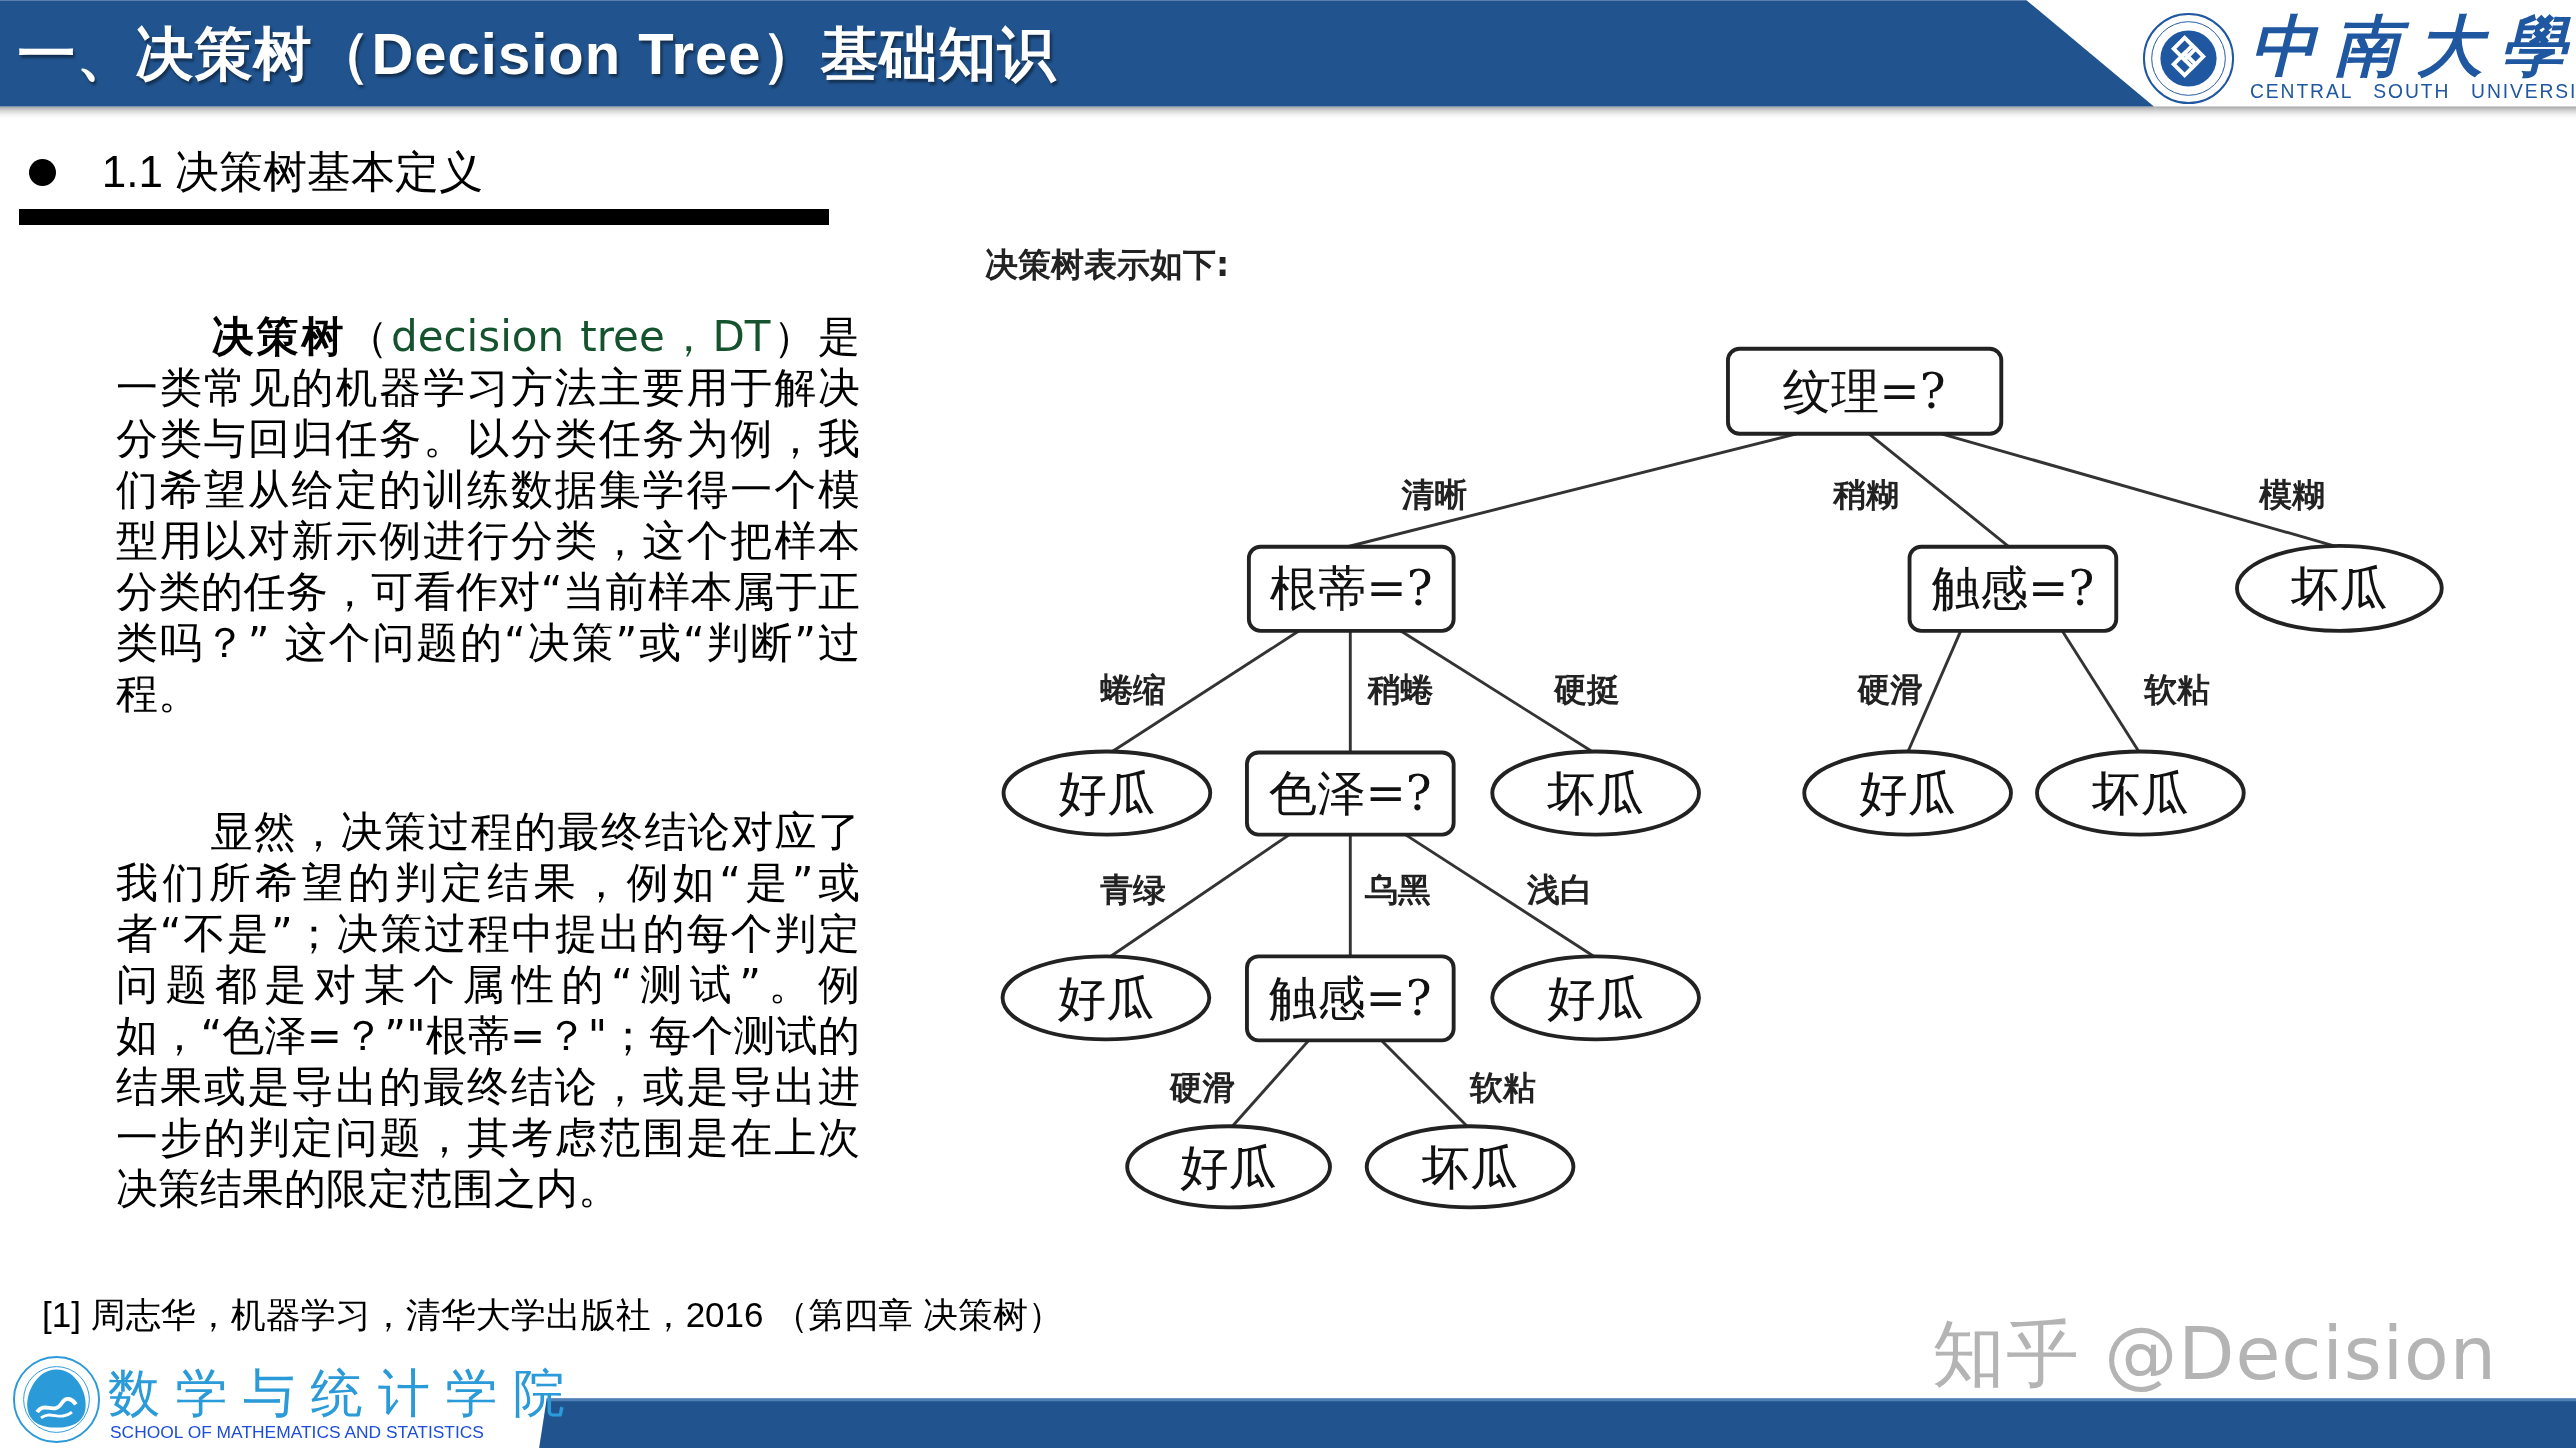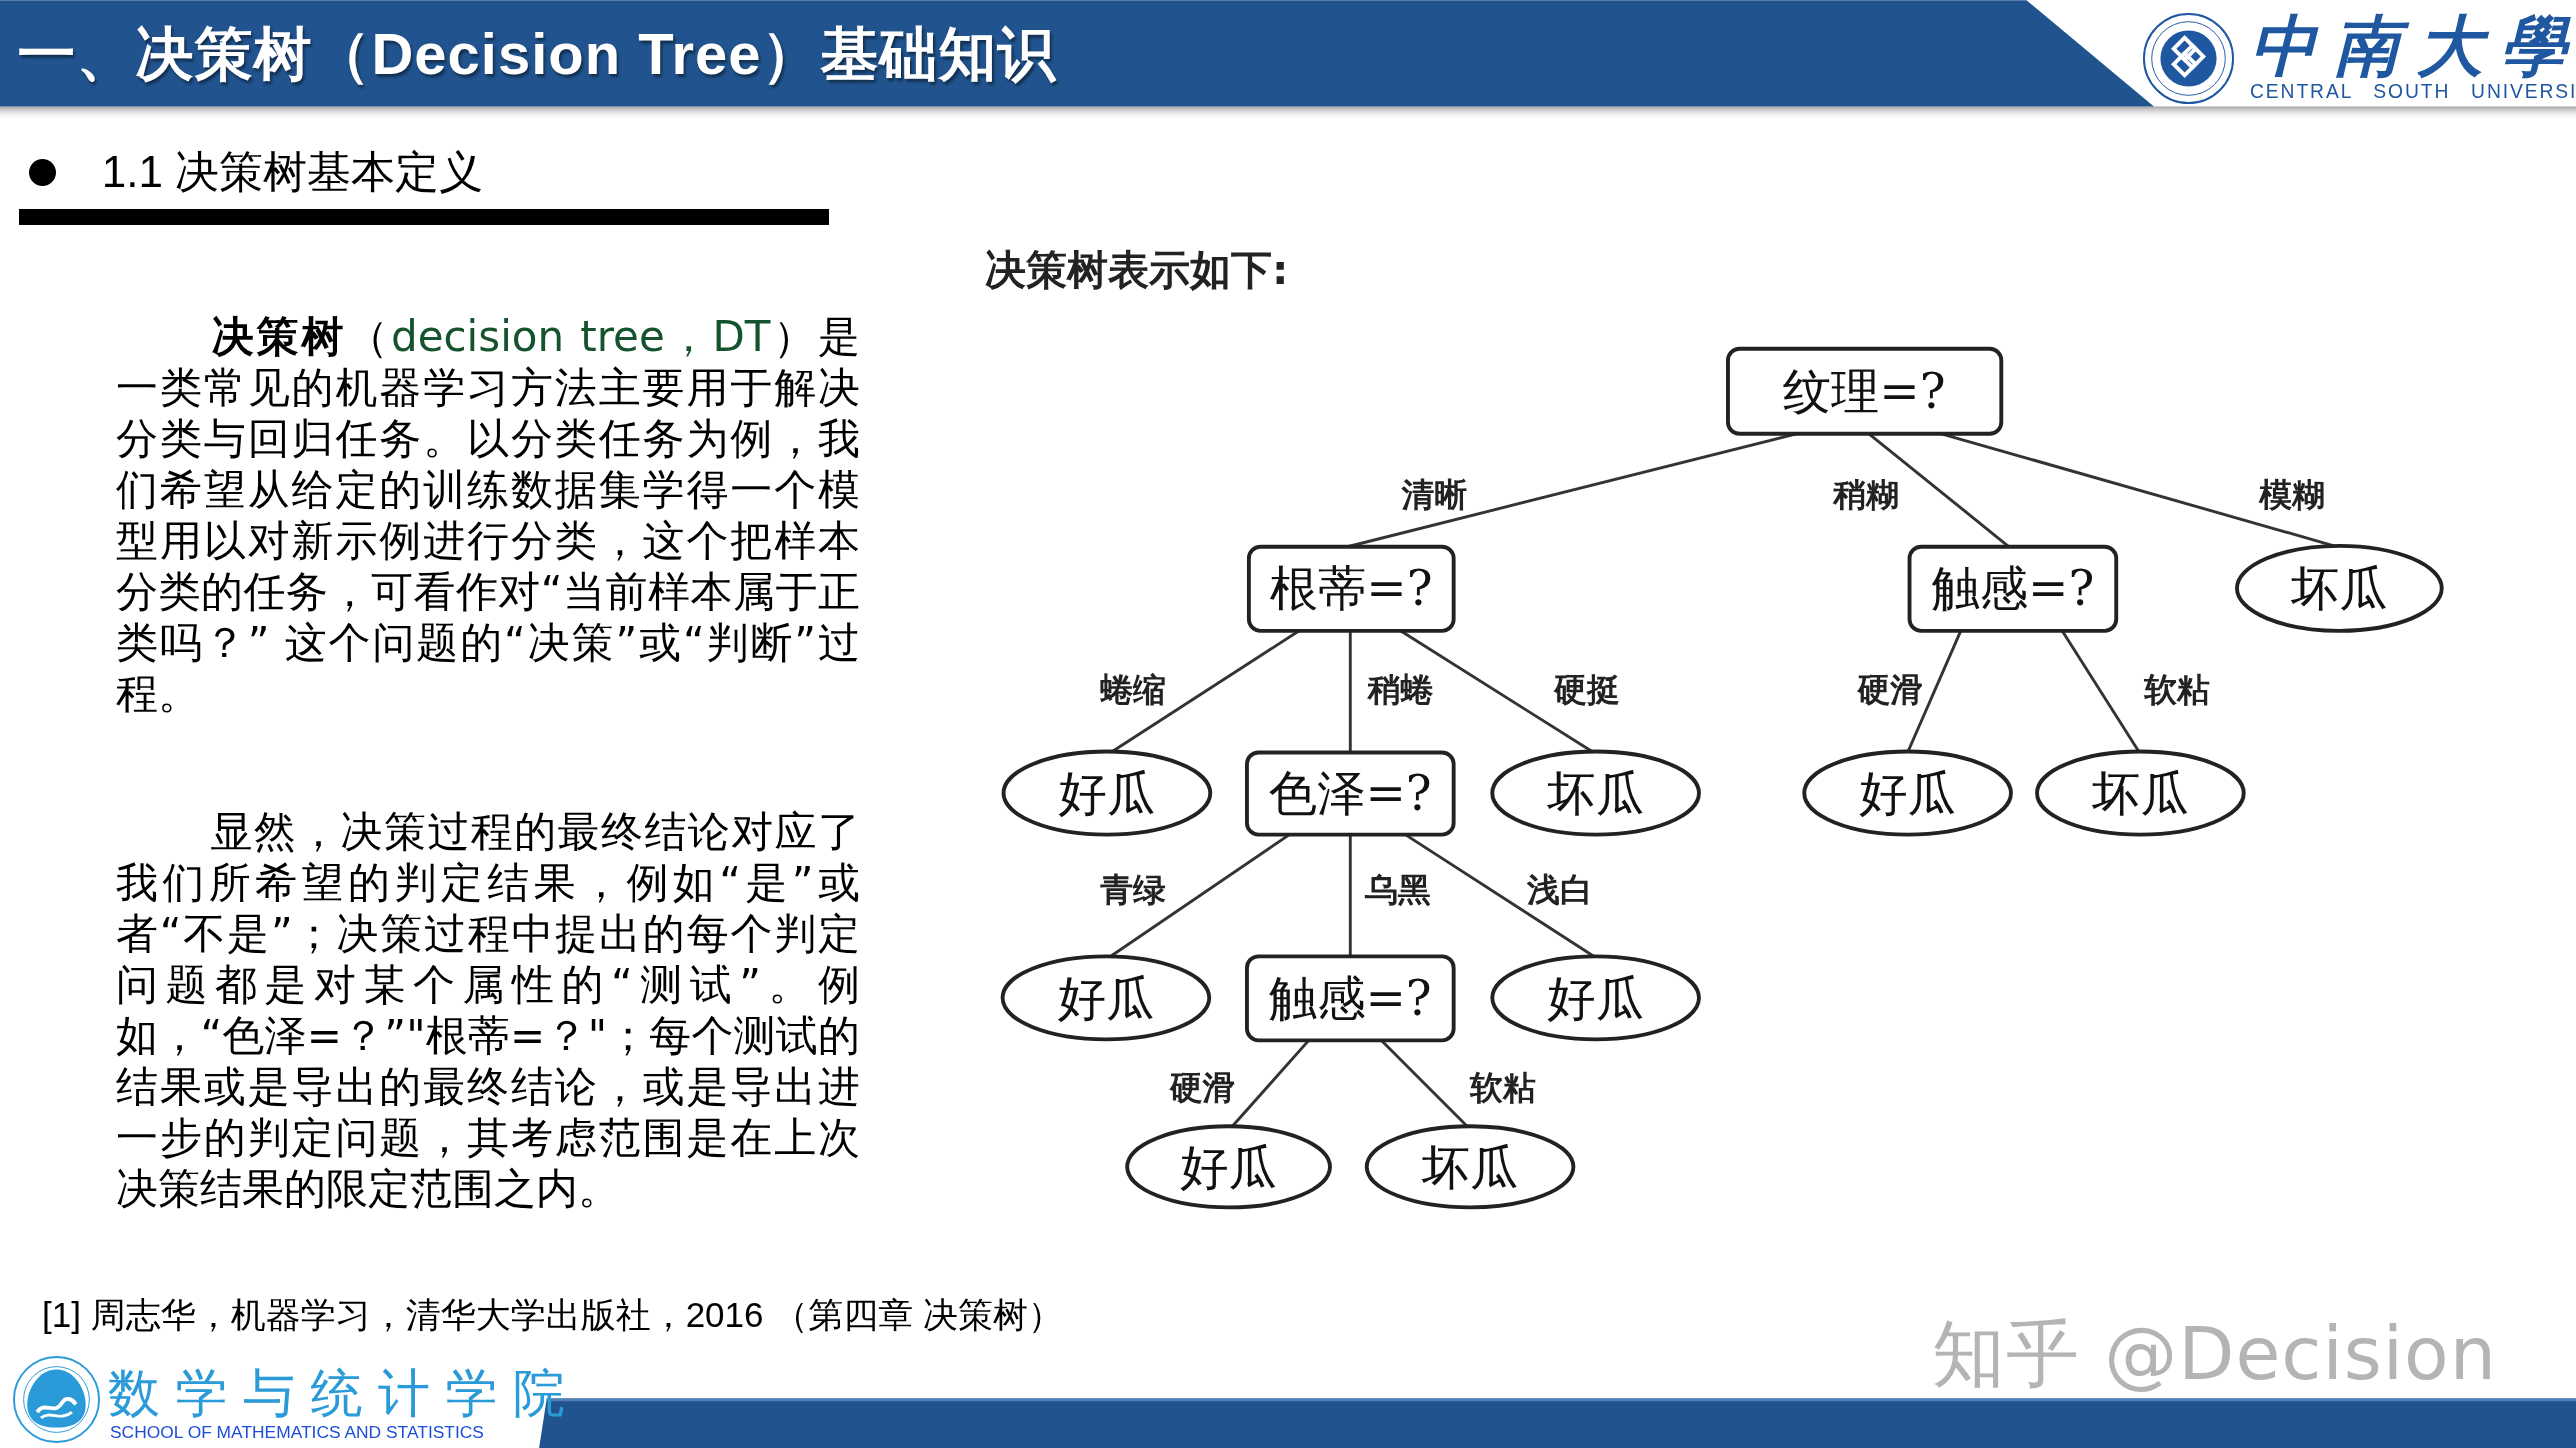--- a/index.html
+++ b/index.html
@@ -19,21 +19,21 @@
   .para2 { top:780px;margin-top:26px; }
   .para .indent { display:inline-block; width:93px; }
   .para .term { font-weight:bold; }
   .para .term-en { color:#14532d; }
   .citation { position:absolute; left:42px; top:1292px; font-size:35px; font-family:"Liberation Sans", "DejaVu Sans", sans-serif; white-space:nowrap; }
   .watermark { position:absolute; left:1932px; top:1306px; font-size:73px; color:#b4b4b4; font-family:"DejaVu Sans", sans-serif; white-space:nowrap; letter-spacing:1px; }
   .footer-bar { position:absolute; left:0; top:1391px; width:2576px; height:58px; }
   .school-logo { position:absolute; left:11.6px; top:1354px; width:89px; height:91px; }
   .school-cn { position:absolute; left:108px; top:1362px; font-size:52px; color:#2a9ad8; letter-spacing:15.5px; white-space:nowrap; font-family:"DejaVu Sans", sans-serif; line-height:62px; }
   .school-en { position:absolute; left:110px; top:1422px; font-size:17.4px; color:#1d4ed8; white-space:nowrap; font-family:"Liberation Sans", sans-serif; }
-  .tree-caption { position:absolute; left:985px; top:243px; font-size:41px; font-weight:bold; color:#222; white-space:nowrap; font-family:"DejaVu Sans", sans-serif; }
+  .tree-caption { position:absolute; left:985px; top:243px; font-size:33px; font-weight:bold; color:#222; white-space:nowrap; font-family:"DejaVu Sans", sans-serif; }
   .tree { position:absolute; left:0; top:0; }
   .tree text { font-family:"DejaVu Serif", serif; }
   .node-text { font-size:50px; fill:#111; }
   .edge-text { font-size:34px; fill:#222; font-weight:bold; }
 </style>
 </head>
 <body>
 
 <div class="header-bar">
   <svg width="2576" height="121" viewBox="0 0 2667 125">

